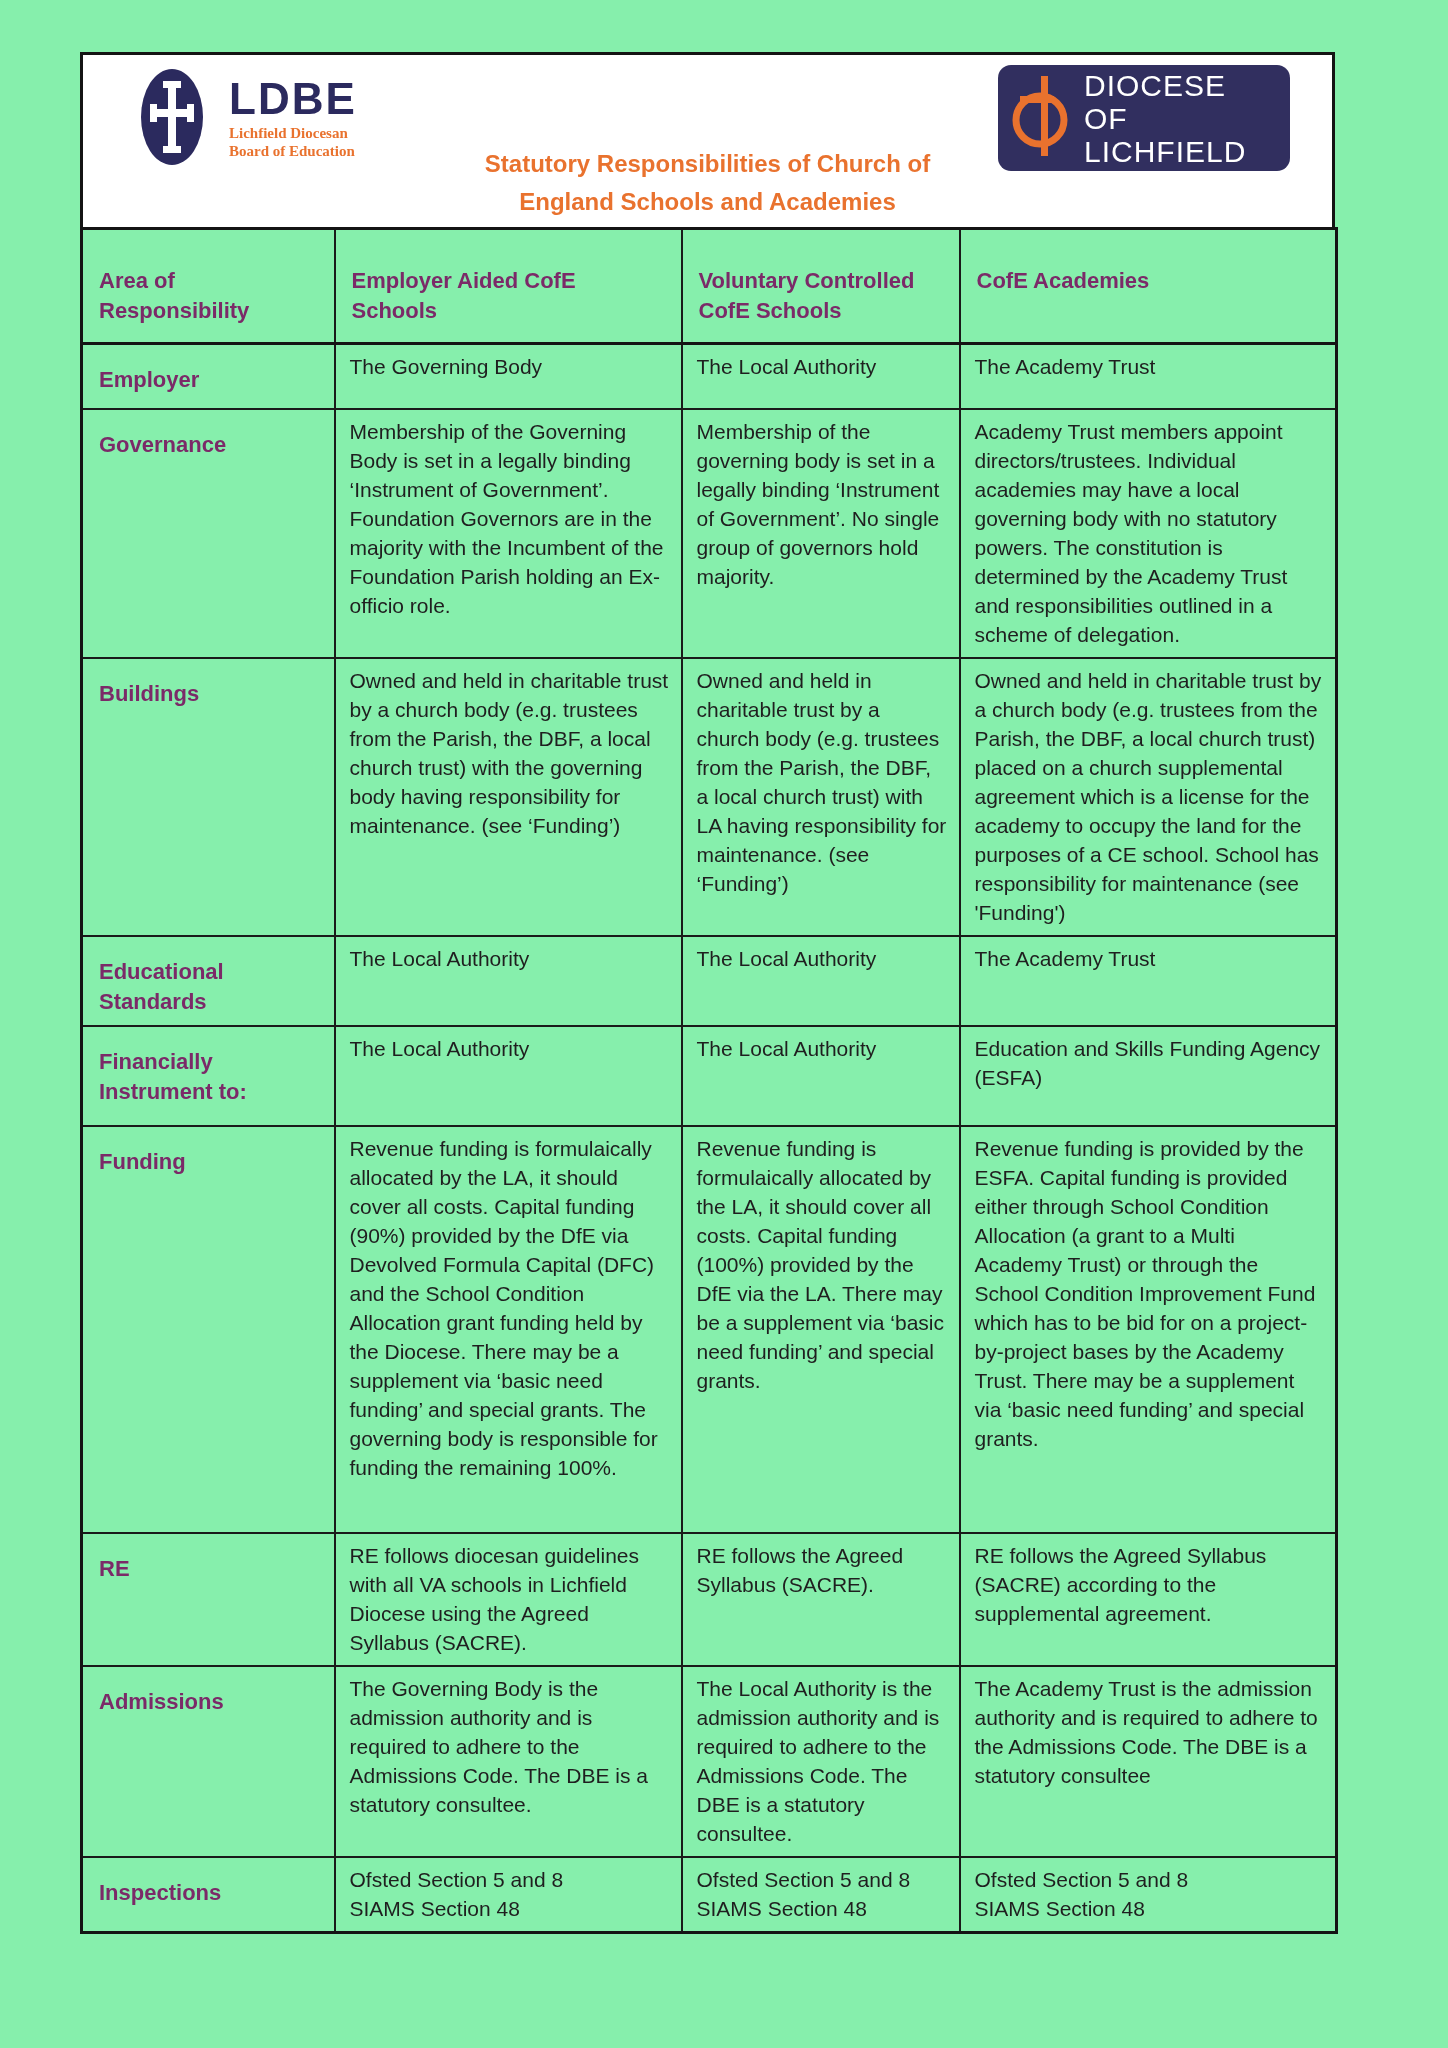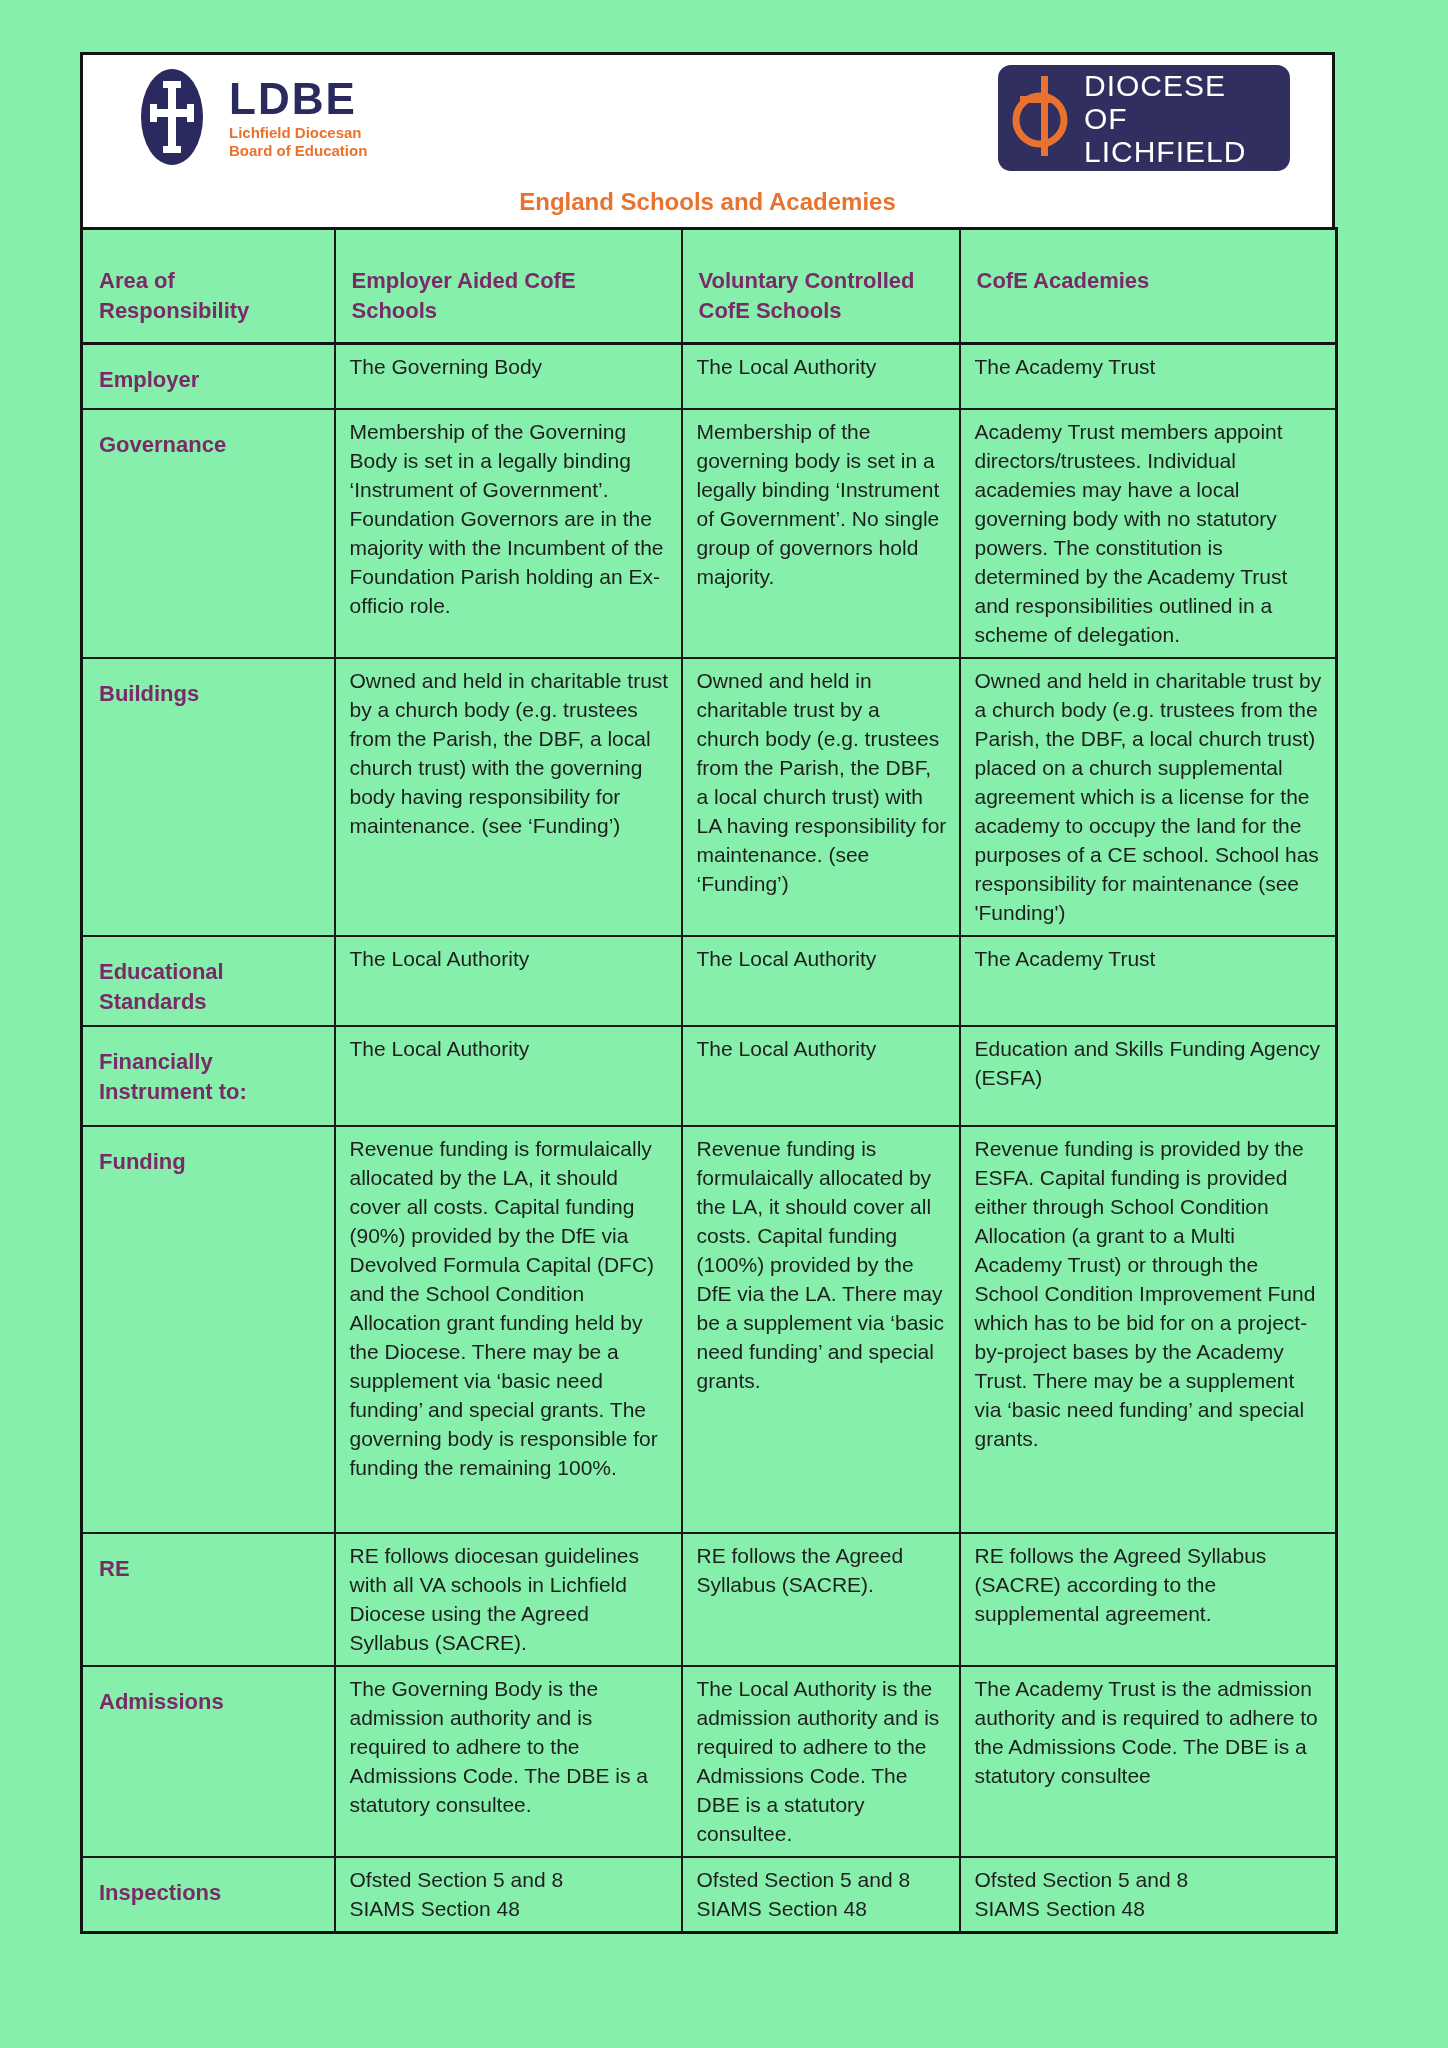--- a/index.html
+++ b/index.html
@@ -5,21 +5,21 @@
   html,body{margin:0;padding:0;background:#ffffff;}
   body{font-family:"Liberation Sans","DejaVu Sans",sans-serif;}
   .page{position:relative;width:1448px;height:2048px;background:#86efac;overflow:hidden;}
   .doc{position:absolute;left:80px;top:52px;width:1255px;}
 
   
   .header-box{position:relative;box-sizing:border-box;height:175px;border:3px solid #141414;border-bottom:none;background:#ffffff;}
   .ldbe-logo{position:absolute;left:58px;top:14px;display:flex;align-items:flex-start;}
   .ldbe-text{margin-left:26px;padding-top:8px;}
   .ldbe-acronym{color:#2b2a5e;font-size:44px;font-weight:700;letter-spacing:2px;line-height:44px;}
-  .ldbe-tagline{color:#e9722e;font-size:15px;font-weight:700;line-height:18px;margin-top:3px;}
+  .ldbe-tagline{color:#e9722e;font-size:15px;font-weight:700;line-height:18px;margin-top:3px;font-family:Liberation Serif, serif;}
   .doc-title{position:absolute;left:0;right:0;bottom:6px;text-align:center;color:#e9722e;font-size:24px;font-weight:700;line-height:38px;}
   .diocese-logo{position:absolute;right:42px;top:10px;width:292px;height:106px;background:#312f5f;display:flex;align-items:center;box-sizing:border-box;padding:0 12px;border-radius:13px;}
   .diocese-name{color:#ffffff;font-size:30px;line-height:33px;letter-spacing:1px;margin-left:12px;font-weight:400;}
 
   
   table.resp{width:100%;border-collapse:collapse;table-layout:fixed;border:3px solid #141414;}
   .resp th,.resp td{border:2px solid #1a1a1a;vertical-align:top;white-space:pre-line;box-sizing:border-box;}
   .resp th{color:#7b2a68;font-size:22px;font-weight:700;text-align:left;padding:36px 12px 16px 16px;line-height:30px;}
   .resp thead th{border-bottom:3px solid #141414;}
   .resp td{font-size:21px;line-height:29px;color:#1f1f1f;padding:7px 12px 8px 14px;}
@@ -72,20 +72,21 @@
             <rect x="10" y="22" width="34" height="7" fill="#e9722e"></rect>
           </svg>
         </span>
         <span class="diocese-name">
           <div>DIOCESE OF</div>
           <div>LICHFIELD</div>
         </span>
       </div>
 
       <div class="doc-title">
+        <div>Statutory Responsibilities of Church of</div>
         <div>England Schools and Academies</div>
       </div>
     </div>
 
     <table class="resp">
       <colgroup>
         <col style="width:253px">
           <col style="width:347px">
           <col style="width:278px">
           <col style="width:377px">

